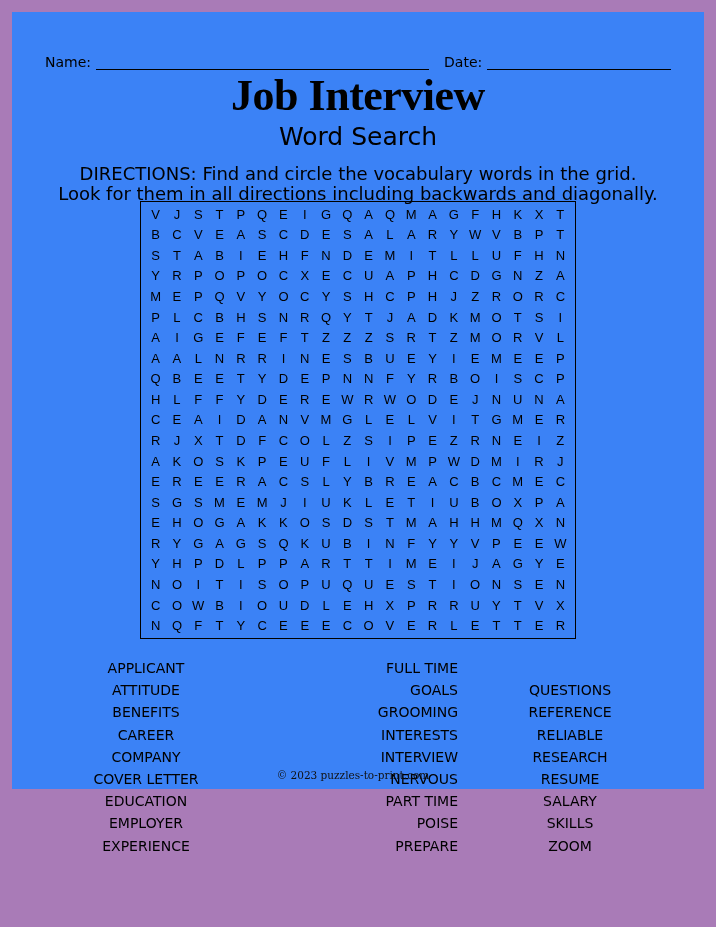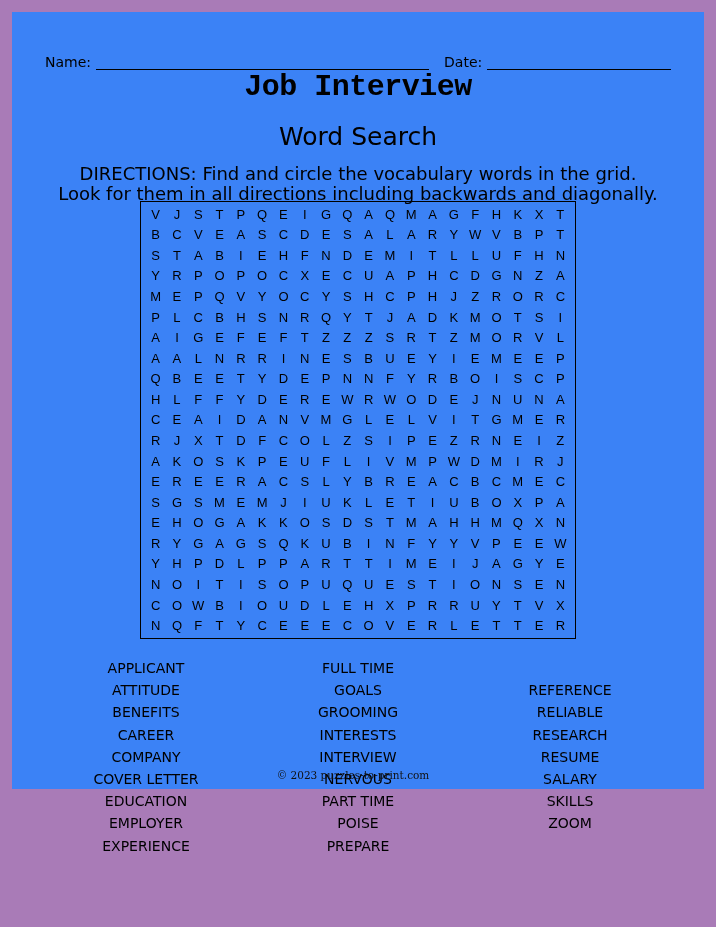--- a/index.html
+++ b/index.html
@@ -25,22 +25,22 @@
     display: flex;
     align-items: flex-end;
   }
   .name-row .lbl { white-space: nowrap; margin-right: 5px; }
   .name-row .line { border-bottom: 1.5px solid #000; height: 14px; }
   .name-line { width: 333px; margin-right: 15px; }
   .date-line { flex: 1; }
   .title {
     position: absolute; top: 58px; left: 0; right: 0;
     text-align: center;
-    font-size: 30px; font-weight: bold;
-    font-family: Liberation Mono, monospace;
+    font-size: 44px; font-weight: bold;
+    font-family: Liberation Serif, serif;
     letter-spacing: -0.5px;
     color: #000;
   }
   .subtitle {
     position: absolute; top: 110px; left: 0; right: 0;
     text-align: center;
     font-size: 25px;
     color: #000;
   }
   .directions {
@@ -73,21 +73,21 @@
     color: #000;
   }
   .col {
     position: absolute;
     top: 0;
     width: 200px;
     text-align: center;
   }
   .col .w { height: 22.2px; line-height: 22px; white-space: nowrap; }
   .col1 { left: 34px; }
-  .col2 { left: 246px; }
+  .col2 { left: 246px; text-align: right; }
   .col3 { left: 458px; top: 22.2px; }
   .footer {
     position: absolute; bottom: 8px; left: 0; right: 10px;
     text-align: center;
     font-family: "DejaVu Serif", serif;
     font-size: 10.5px;
     color: #111;
   }
 </style>
 </head>
@@ -549,20 +549,21 @@
         <div class="w">GOALS</div>
         <div class="w">GROOMING</div>
         <div class="w">INTERESTS</div>
         <div class="w">INTERVIEW</div>
         <div class="w">NERVOUS</div>
         <div class="w">PART TIME</div>
         <div class="w">POISE</div>
         <div class="w">PREPARE</div>
       </div>
     <div class="col col3" id="col3">
+        <div class="w">QUESTIONS</div>
         <div class="w">REFERENCE</div>
         <div class="w">RELIABLE</div>
         <div class="w">RESEARCH</div>
         <div class="w">RESUME</div>
         <div class="w">SALARY</div>
         <div class="w">SKILLS</div>
         <div class="w">ZOOM</div>
       </div>
   </div>
 

